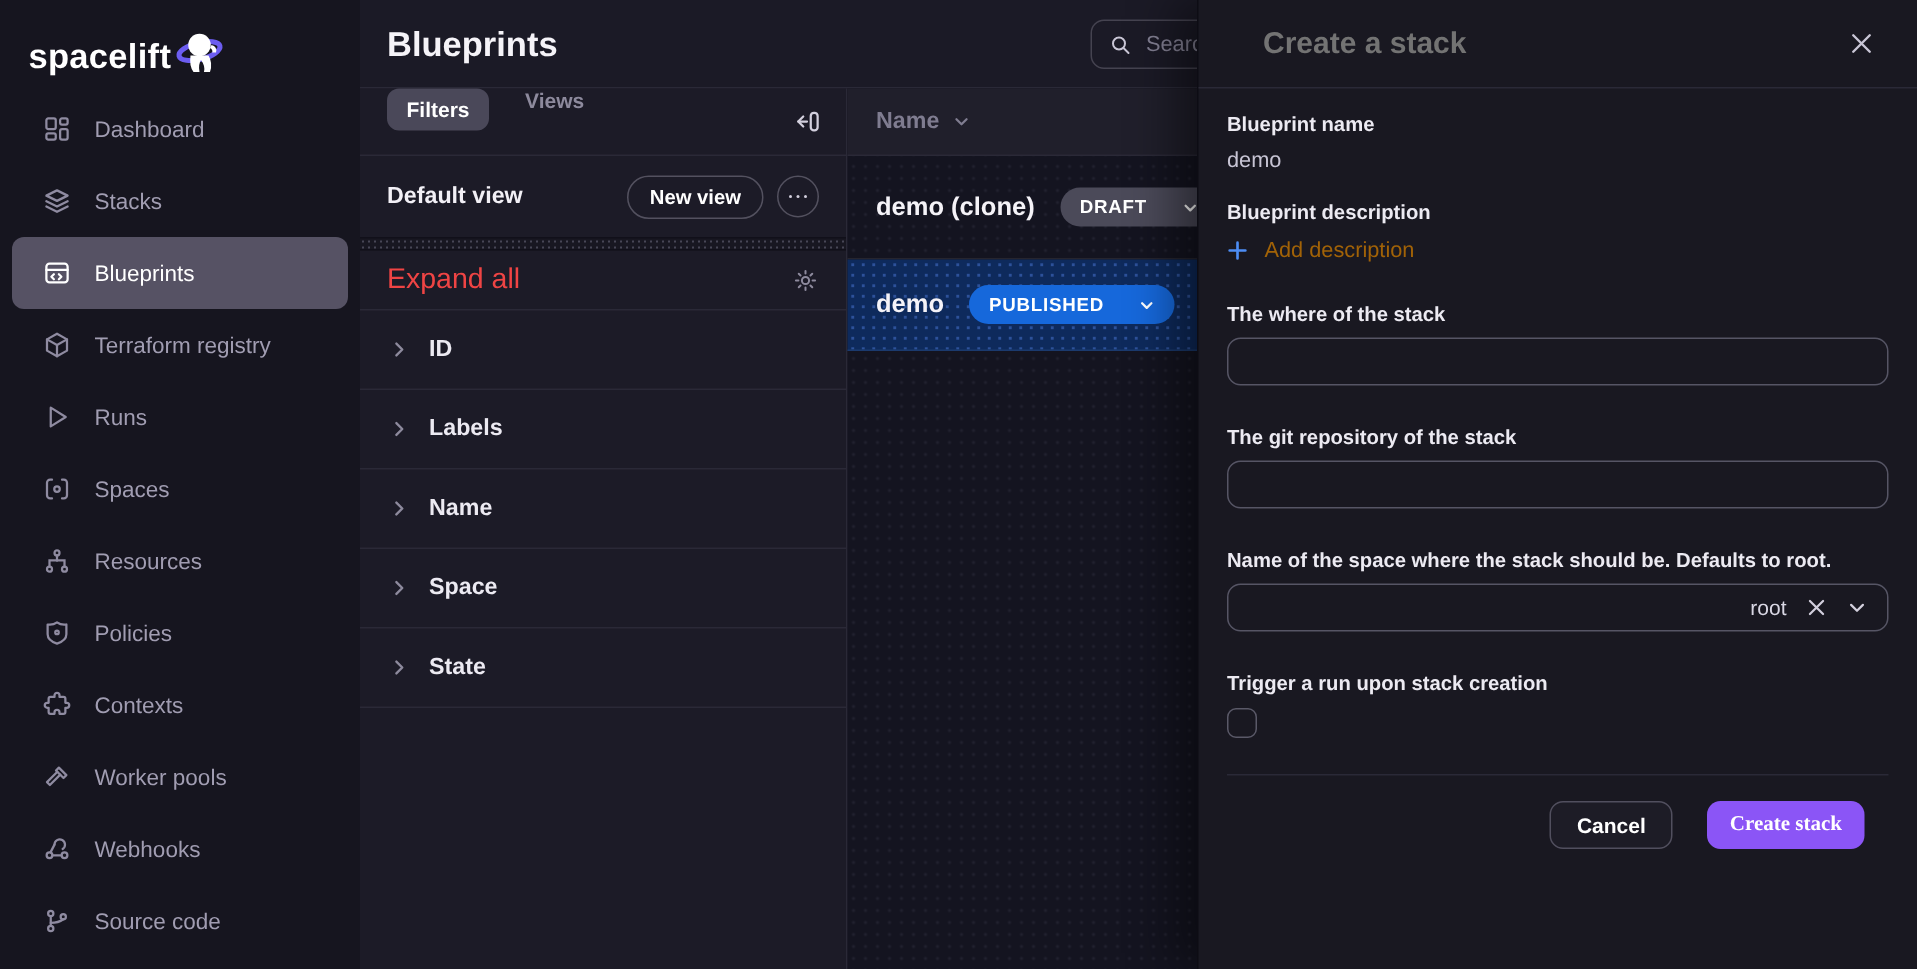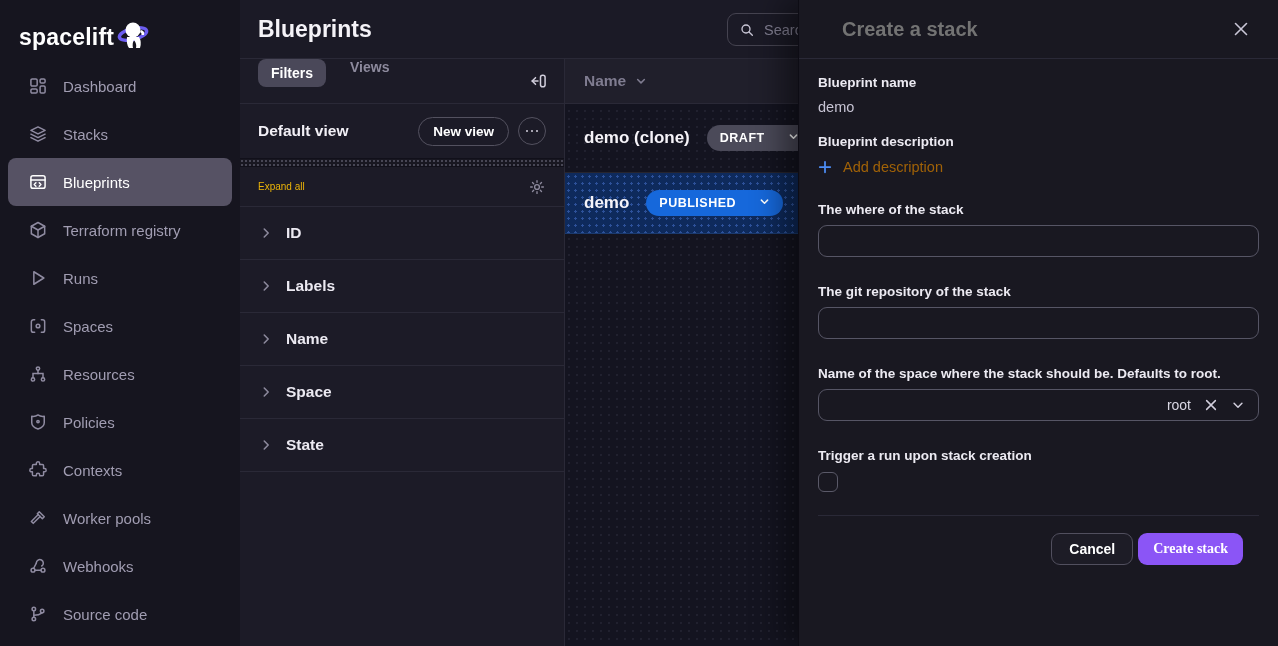--- a/index.html
+++ b/index.html
@@ -64,21 +64,21 @@
     width: 28px; height: 28px; margin-left: 9px; border: 1px solid #53515f; border-radius: 50%;
     display: flex; align-items: center; justify-content: center; gap: 2.5px; cursor: pointer; background: transparent;
   }
   .more-btn i { width: 2.5px; height: 2.5px; border-radius: 50%; background: #d2cfdd; }
   .dotted-band {
     height: 9px; background: #181721;
     background-image: radial-gradient(rgba(160,160,185,0.35) 0.8px, transparent 0.9px);
     background-size: 4px 4px; border-top: 1px solid #11101a; border-bottom: 1px solid #11101a;
   }
   .expand-row { height: 40px; border-bottom: 1px solid #2a2937; display: flex; align-items: center; justify-content: space-between; padding: 0 18px; }
-  .expand-link { color: #eab308; font-size: 10px; cursor: pointer; }
+  .expand-link { color: #ef4444; font-size: 19px; cursor: pointer; }
   .gear { color: #8d8a9d; cursor: pointer; width: 18px; height: 18px; }
   .section-row { height: 53px; border-bottom: 1px solid #2a2937; display: flex; align-items: center; gap: 13px; padding: 0 19px; cursor: pointer; }
   .section-row .chev { color: #8d8a9d; display: flex; }
   .section-label { color: #eceaf2; font-size: 15.5px; font-weight: 600; }
 
   
   .list-col {
     flex: 1; background: #141420;
     background-image: radial-gradient(rgba(145,145,175,0.10) 1px, transparent 1.1px);
     background-size: 8px 8px;
@@ -91,21 +91,21 @@
   .list-header-label { color: #7f7c90; font-size: 15.5px; font-weight: 600; }
   .list-header .chev { color: #7f7c90; display: flex; }
   .row { height: 69px; border-bottom: 1px solid #26252f; display: flex; align-items: center; gap: 17px; padding: 0 19px; cursor: pointer; }
   .row.selected {
     height: 61px; background: #0e2a5c;
     background-image: radial-gradient(rgba(95,145,255,0.38) 1px, transparent 1.1px);
     background-size: 7px 7px; border-bottom: 1px solid #1b3a6e;
   }
   .row-name { color: #f5f3f8; font-size: 17px; font-weight: 700; }
   .badge {
-    display: inline-flex; gap: 23px; color: #ffffff;
+    display: inline-flex; align-items: center; gap: 23px; color: #ffffff;
     font-size: 12.5px; font-weight: 700; letter-spacing: 0.5px;
     padding: 6px 13px; border-radius: 15px; cursor: pointer; border: none;
     font-family: "Liberation Sans", sans-serif;
   }
   .badge-draft { background: #4b4a59; }
   .badge-published { background: #1668db; }
   .badge .chev { display: flex; color: #ffffff; }
 
   
   .modal {
@@ -131,21 +131,21 @@
   }
   .select-box {
     height: 32px; margin-top: 8px; border: 1px solid #565565; border-radius: 9px;
     display: flex; align-items: center; gap: 13px; padding: 0 13px; cursor: pointer;
   }
   .select-value { flex: 1; color: #d9d7e4; font-size: 14px; text-align: right; }
   .icon-btn { background: transparent; border: none; color: #d2cfdd; cursor: pointer; display: flex; padding: 0; }
   .checkbox { width: 20px; height: 20px; margin-top: 9px; border: 1px solid #5a5968; border-radius: 6px; cursor: pointer; background: transparent; }
   .modal-footer {
     margin-top: 20px; border-top: 1px solid #2a2937;
-    display: flex; justify-content: flex-end; gap: 5px; padding: 17px 16px 0;
+    display: flex; justify-content: flex-end; gap: 23px; padding: 17px 16px 0;
   }
   .btn-cancel {
     height: 32px; padding: 0 17px; border: 1px solid #514f5e; background: #1d1c26;
     color: #ffffff; font-size: 14px; font-weight: 600; border-radius: 9px; cursor: pointer;
     font-family: "Liberation Sans", sans-serif;
   }
   .btn-primary {
     height: 32px; padding: 0 15px; border: none; background: #8b55f6;
     color: #ffffff; font-size: 14px; font-weight: 600; border-radius: 9px; cursor: pointer;
     font-family: Liberation Serif, serif;

